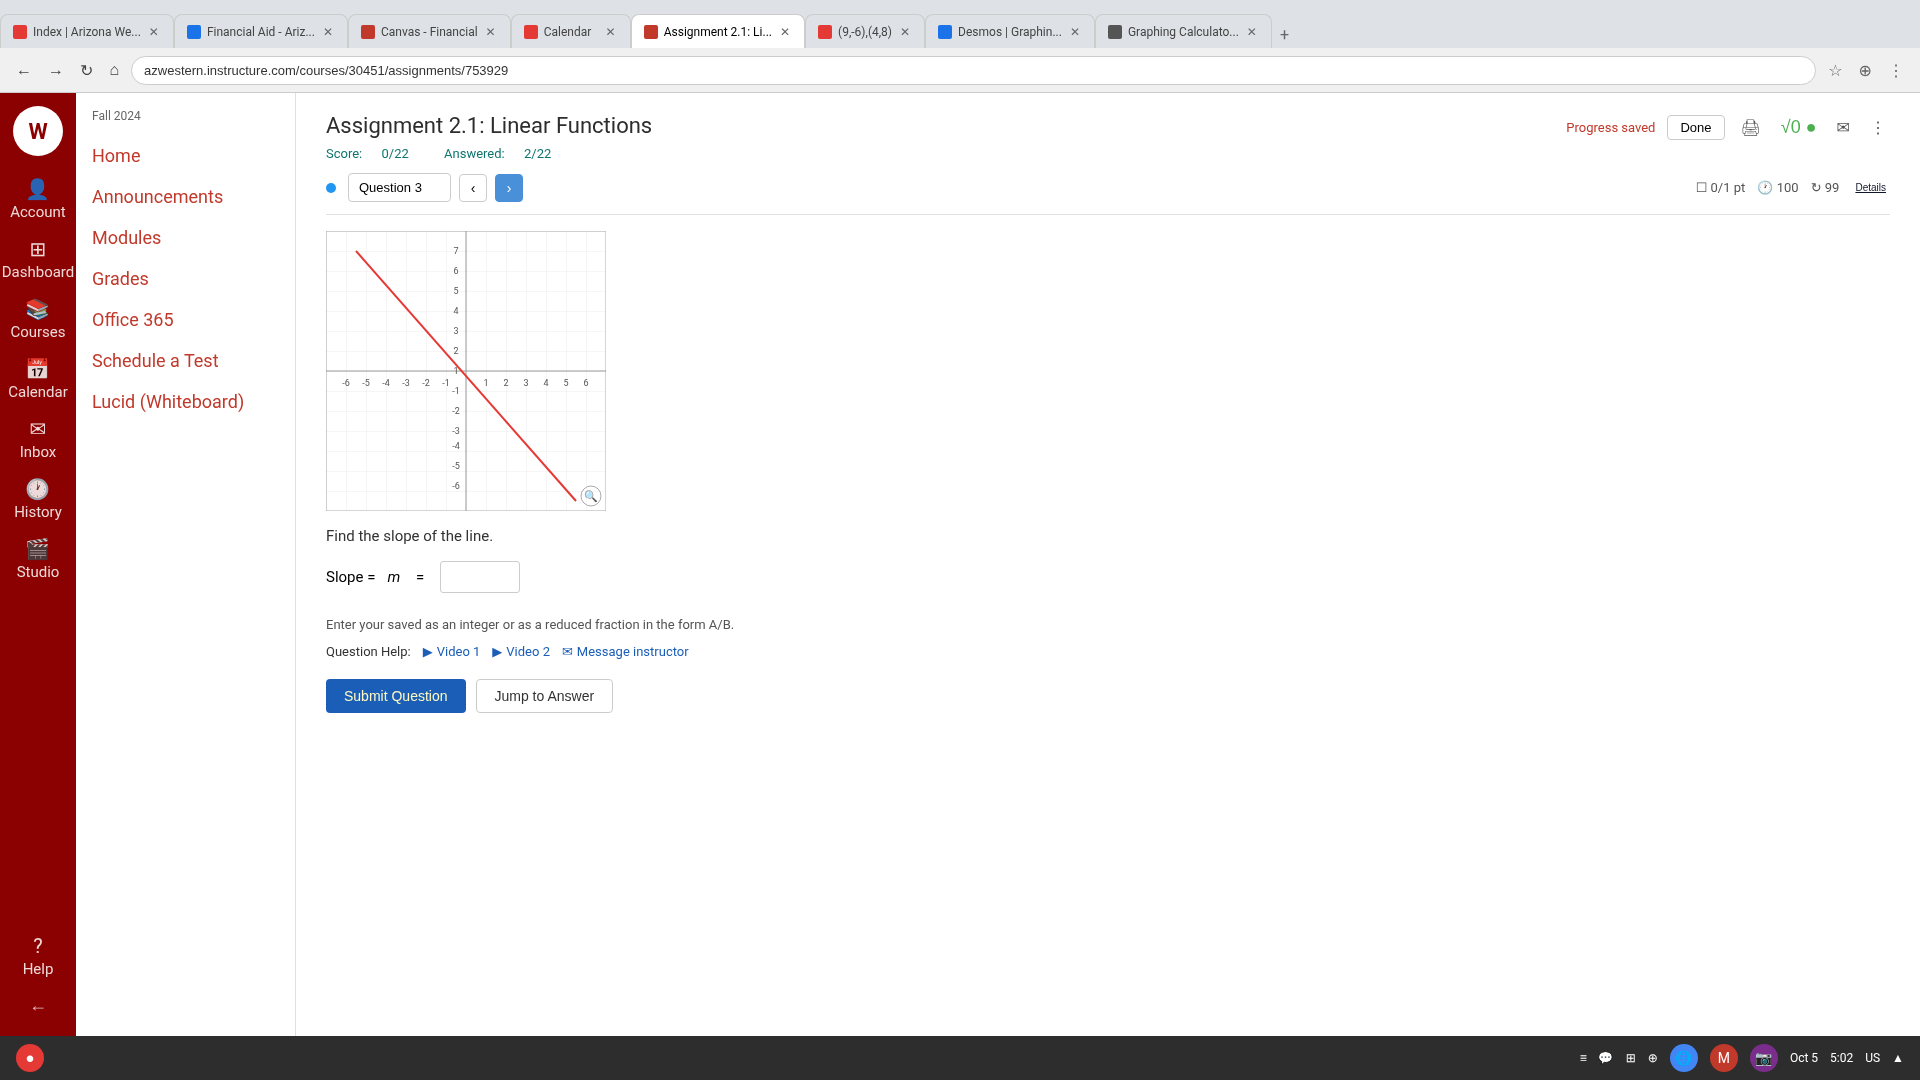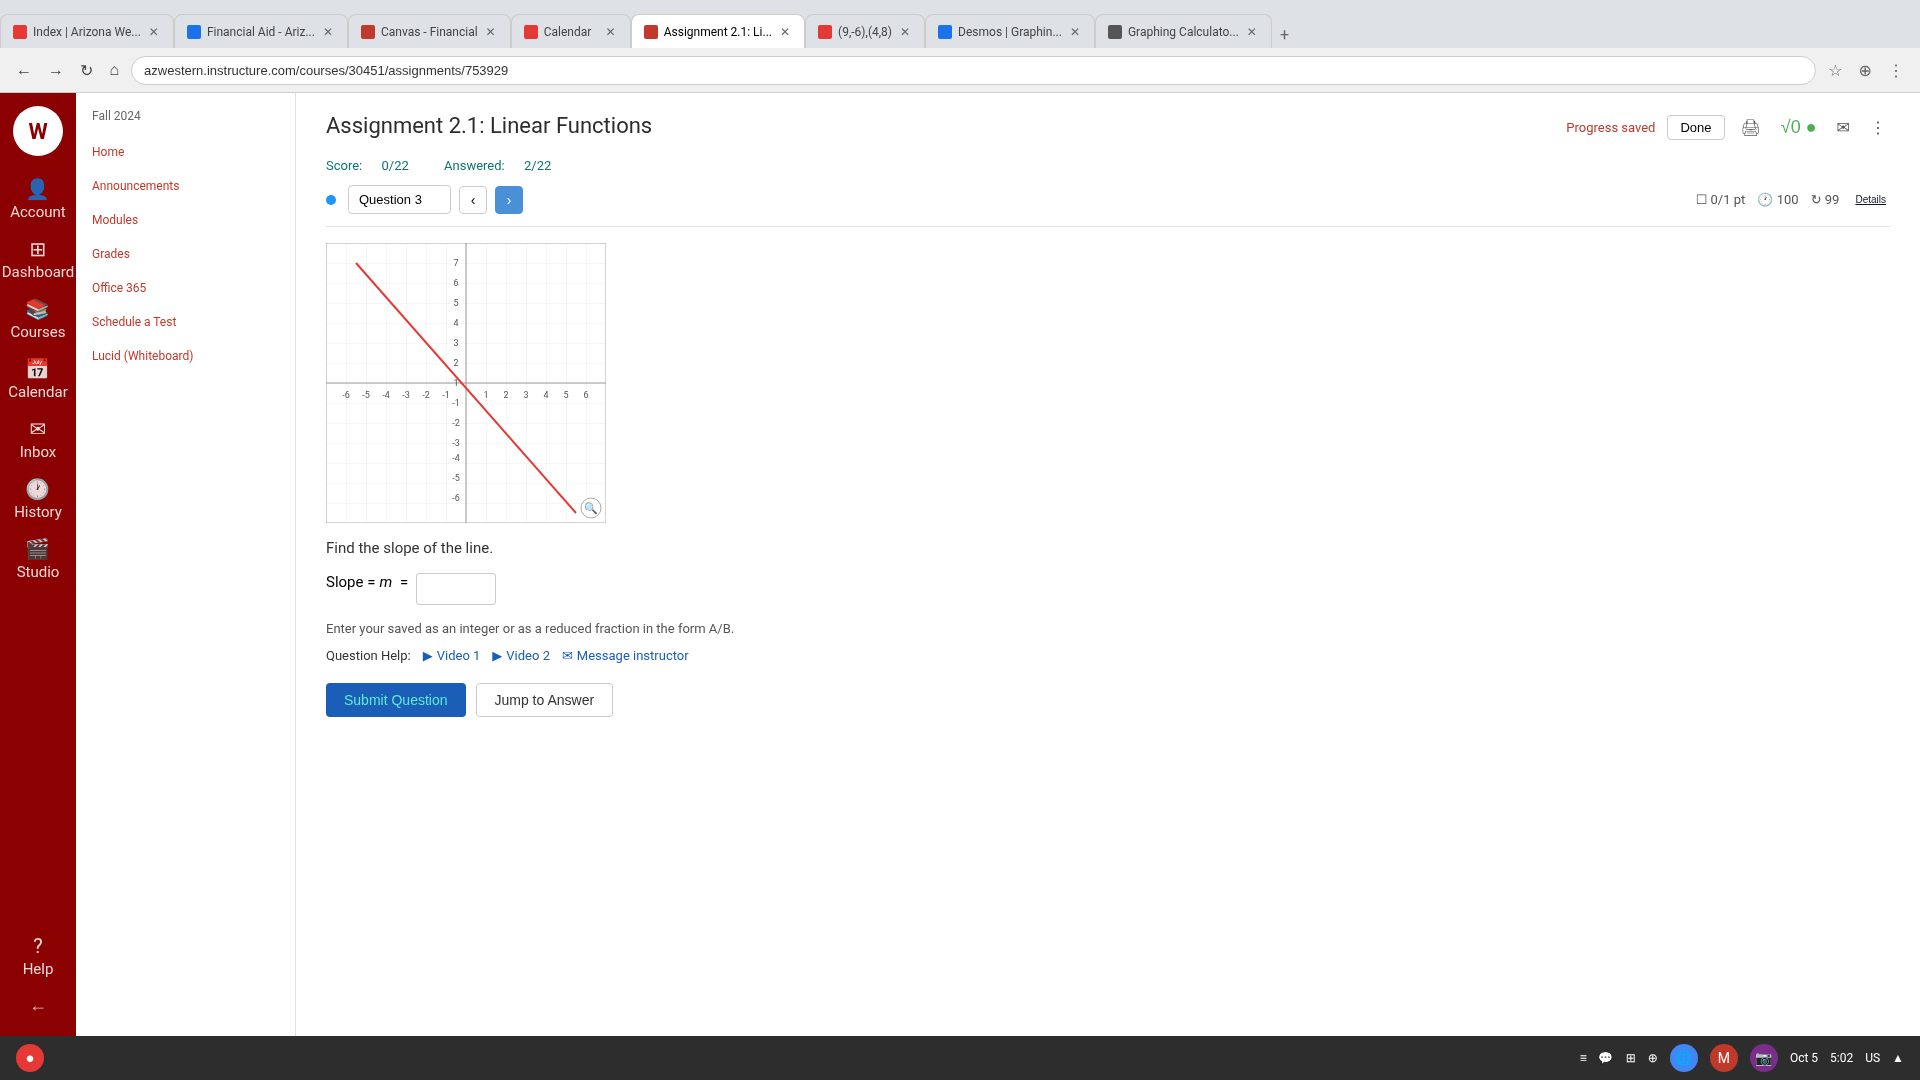--- a/index.html
+++ b/index.html
@@ -27,26 +27,26 @@
     .logo-circle { width: 50px; height: 50px; border-radius: 50%; background: #fff; display: flex; align-items: center; justify-content: center; }
     .logo-w { color: #8b0000; font-size: 22px; font-weight: bold; }
     .nav-item { display: flex; flex-direction: column; align-items: center; width: 100%; padding: 8px 0; cursor: pointer; color: rgba(255,255,255,0.85); gap: 2px; }
     .nav-item .nav-icon { font-size: 20px; }
     .nav-item .nav-label { font-size: 15px; text-align: center; }
     .sidebar-collapse-btn { display: flex; align-items: center; justify-content: center; width: 76px; padding: 8px 0; cursor: pointer; color: rgba(255,255,255,0.7); font-size: 18px; }
 
     
     .course-sidebar { width: 220px; background: #fff; border-right: 1px solid #e0e0e0; padding: 16px 0; flex-shrink: 0; }
     .semester-label { font-size: 12px; color: #666; padding: 0 16px 12px; }
-    .course-nav-item { display: block; padding: 10px 16px; color: #c0392b; text-decoration: none; font-size: 12px; cursor: pointer; }
+    .course-nav-item { display: block; padding: 10px 16px; color: #c0392b; text-decoration: none; font-size: 18px; cursor: pointer; }
 
     
     .content-area { flex: 1; background: #fff; overflow-y: auto; padding: 20px 30px; }
     .assignment-header { display: flex; justify-content: space-between; align-items: flex-start; margin-bottom: 12px; }
-    .assignment-title { font-size: 22px; font-weight: normal; color: #2d2d2d; margin-bottom: 20px; }
+    .assignment-title { font-size: 22px; font-weight: normal; color: #2d2d2d; margin-bottom: 8px; }
     .assignment-meta { font-size: 13px; color: #0f766e; }
     .assignment-meta span { margin-right: 16px; }
     .header-actions { display: flex; align-items: center; gap: 12px; }
     .progress-saved { color: #c0392b; font-size: 13px; }
     .done-btn { background: #fff; border: 1px solid #ccc; border-radius: 4px; padding: 4px 12px; cursor: pointer; font-size: 13px; }
     .header-icon-btn { background: none; border: none; cursor: pointer; font-size: 16px; color: #555; padding: 4px; }
 
     
     .question-nav { display: flex; align-items: center; justify-content: space-between; margin-bottom: 16px; border-bottom: 1px solid #e0e0e0; padding-bottom: 12px; }
     .question-select-wrap { display: flex; align-items: center; gap: 8px; }
@@ -54,34 +54,34 @@
     .nav-arrow-btn { width: 28px; height: 28px; border: 1px solid #ccc; border-radius: 4px; background: #fff; cursor: pointer; display: flex; align-items: center; justify-content: center; font-size: 14px; }
     .nav-arrow-btn.active { background: #4a90d9; color: #fff; border-color: #4a90d9; }
     .question-info { display: flex; align-items: center; gap: 12px; font-size: 13px; color: #555; }
 
     
     .graph-container { margin: 10px 0 16px; width: 280px; height: 280px; position: relative; }
     .graph-svg { width: 100%; height: 100%; }
 
     
     .question-text { font-size: 15px; color: #333; margin-bottom: 16px; }
-    .slope-input-row { display: flex; gap: 4px; margin-bottom: 16px; font-size: 15px; }
+    .slope-input-row { display: flex; align-items: center; gap: 12px; margin-bottom: 24px; font-size: 15px; }
     .slope-input { width: 80px; height: 32px; border: 1px solid #ccc; border-radius: 3px; text-align: center; font-size: 14px; padding: 4px; }
     .slope-label { font-size: 15px; }
     .slope-m { font-style: italic; }
     .answer-format { font-size: 13px; color: #555; margin-bottom: 12px; }
 
     
     .question-help { display: flex; align-items: center; gap: 12px; margin-bottom: 20px; font-size: 13px; }
     .help-label { color: #333; }
     .help-link { color: #1a5eb8; text-decoration: none; display: flex; align-items: center; gap: 4px; cursor: pointer; }
 
     
     .action-buttons { display: flex; gap: 10px; }
-    .submit-btn { background: #1a5eb8; color: #5eead4; border: none; border-radius: 4px; padding: 8px 18px; font-size: 14px; cursor: pointer; }
+    .submit-btn { background: #1a5eb8; color: #fef9c3; border: none; border-radius: 4px; padding: 8px 18px; font-size: 14px; cursor: pointer; }
     .jump-btn { background: #fff; color: #333; border: 1px solid #ccc; border-radius: 4px; padding: 8px 18px; font-size: 14px; cursor: pointer; }
 
     
     .taskbar { height: 44px; background: #2d2d2d; display: flex; align-items: center; justify-content: space-between; padding: 0 16px; color: #fff; font-size: 12px; flex-shrink: 0; }
     .taskbar-left { display: flex; gap: 12px; align-items: center; }
     .taskbar-right { display: flex; gap: 12px; align-items: center; }
     .taskbar-app { width: 28px; height: 28px; border-radius: 50%; display: flex; align-items: center; justify-content: center; font-size: 14px; cursor: pointer; }
     .taskbar-time { font-size: 12px; color: #fff; }
 
     .blue-dot { width: 10px; height: 10px; border-radius: 50%; background: #2196F3; display: inline-block; margin-right: 4px; }

